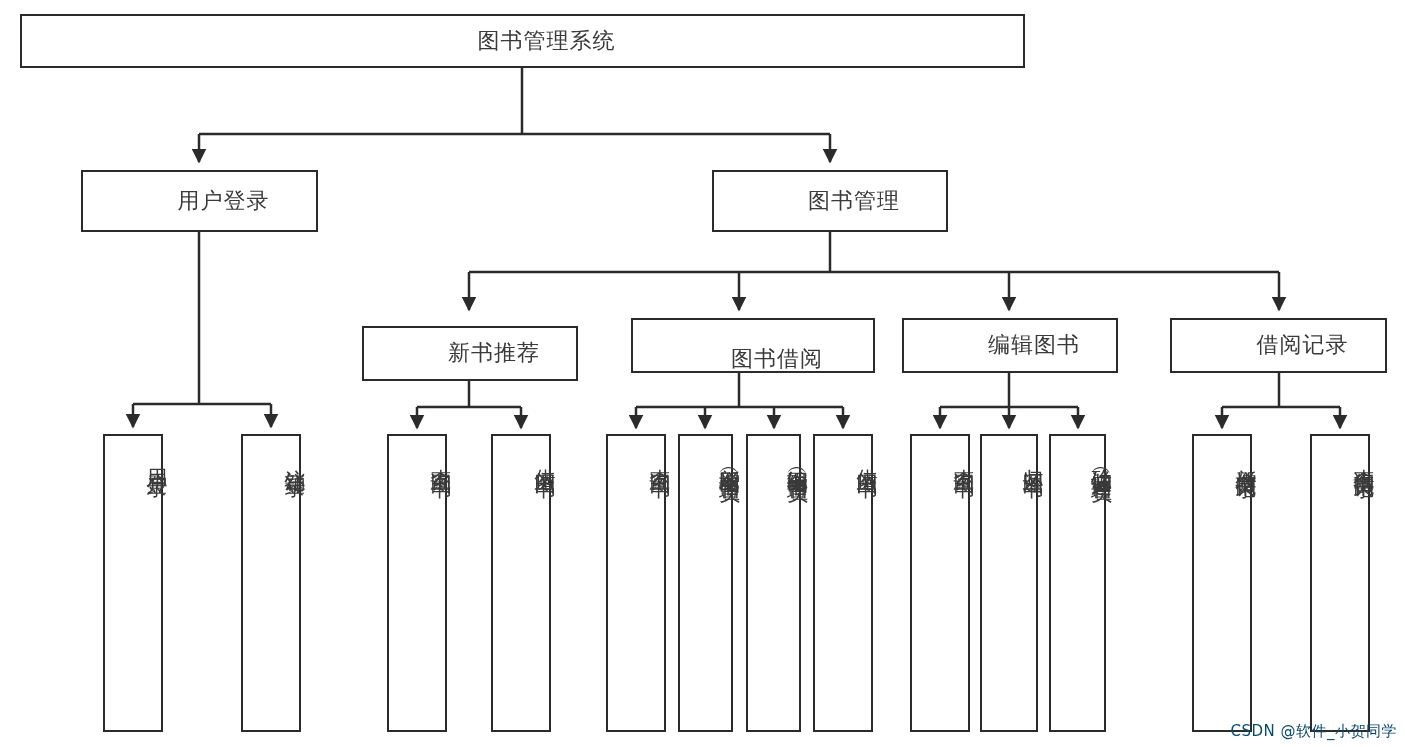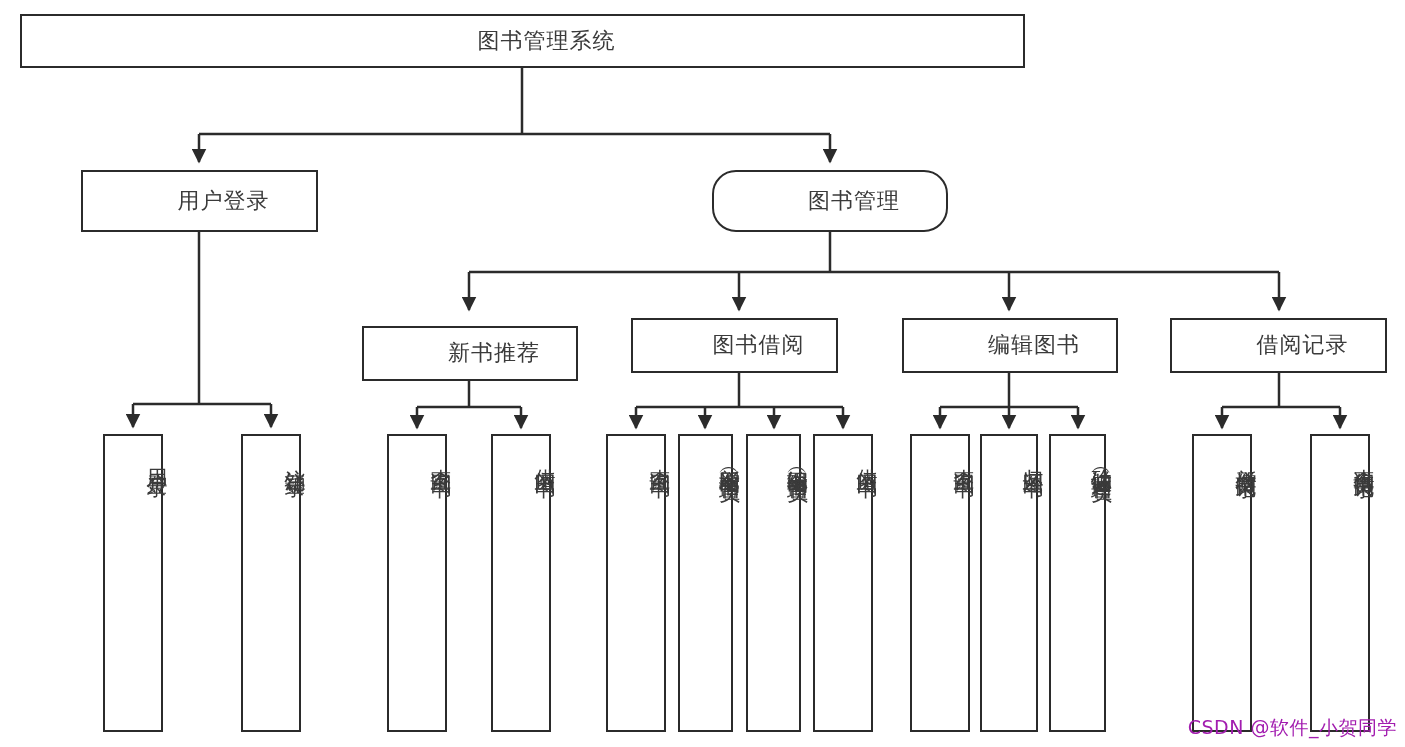--- a/index.html
+++ b/index.html
@@ -58,22 +58,22 @@
     line-height: 1.05;
     white-space: nowrap;
   }
   .node.vert.tall .label {
     letter-spacing: 2px;
   }
   #watermark {
     position: absolute;
     right: 8px;
     bottom: 6px;
-    font-size: 19px;
-    color: #a21caf;
+    font-size: 15px;
+    color: #0c4a6e;
     letter-spacing: 0.5px;
     white-space: nowrap;
     z-index: 5;
     font-family: "DejaVu Sans", "Liberation Sans", sans-serif;
     text-align: right;
   }
 </style>
 </head>
 <body>
 
@@ -131,29 +131,29 @@
   </svg>
 
   <div class="node horiz" style="left:20px; top:14px; width:1005px; height:54px;">
     <span class="label">图书管理系统</span>
   </div>
 
   <div class="node horiz" style="left:81px; top:170px; width:237px; height:62px;">
     <span class="label">用户登录</span>
   </div>
 
-  <div class="node horiz" style="left:712px; top:170px; width:236px; height:62px;border-radius:24px;">
+  <div class="node horiz" style="left:712px; top:170px; width:236px; height:62px;">
     <span class="label">图书管理</span>
   </div>
 
   <div class="node horiz" style="left:362px; top:326px; width:216px; height:55px;">
     <span class="label">新书推荐</span>
   </div>
 
-  <div class="node horiz" style="left:631px; top:318px; width:207px; height:55px;">
+  <div class="node horiz" style="left:631px; top:318px; width:244px; height:55px;align-items:flex-end;">
     <span class="label">图书借阅</span>
   </div>
 
   <div class="node horiz" style="left:902px; top:318px; width:216px; height:55px;">
     <span class="label">编辑图书</span>
   </div>
 
   <div class="node horiz" style="left:1170px; top:318px; width:217px; height:55px;">
     <span class="label">借阅记录</span>
   </div>

